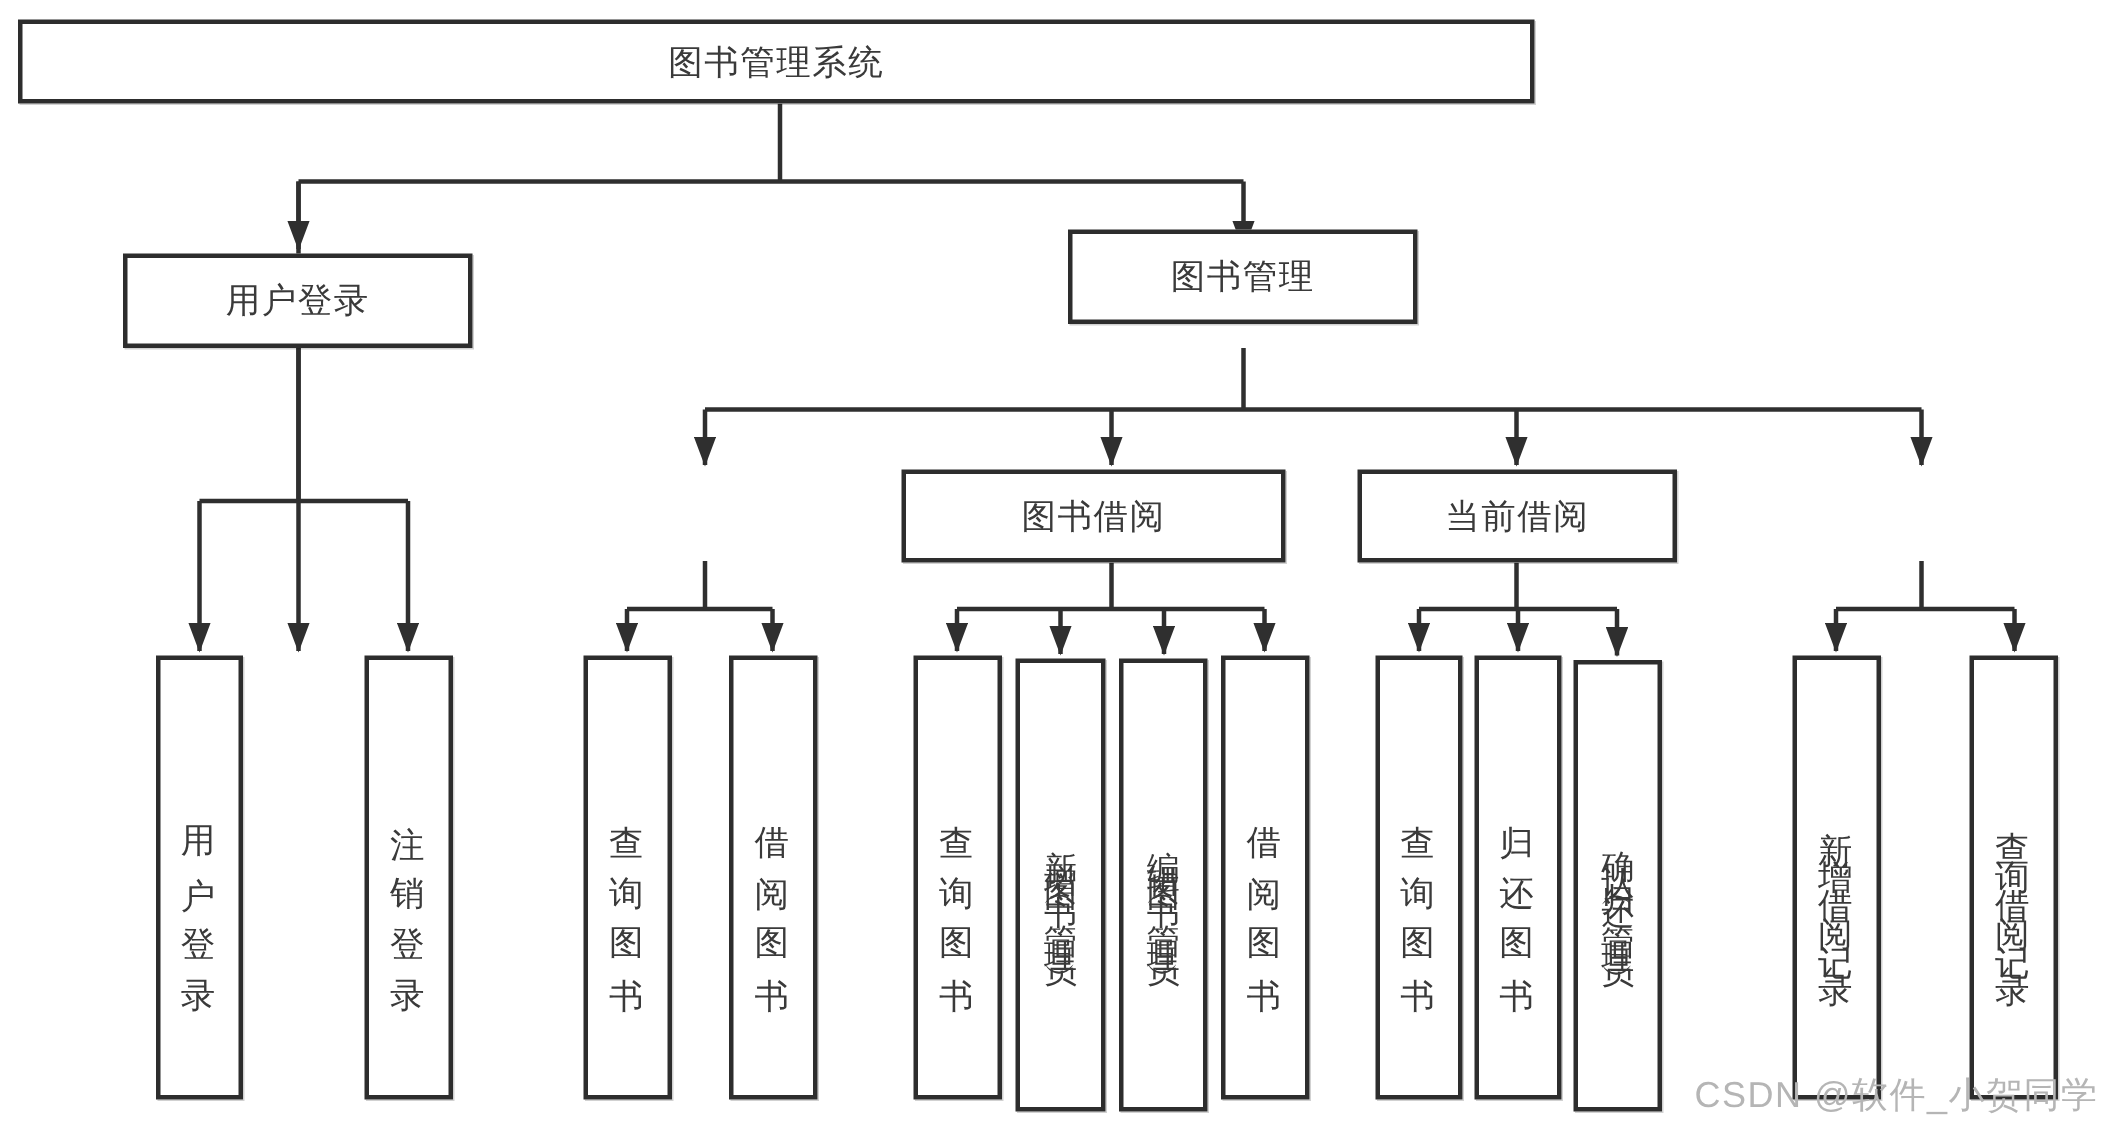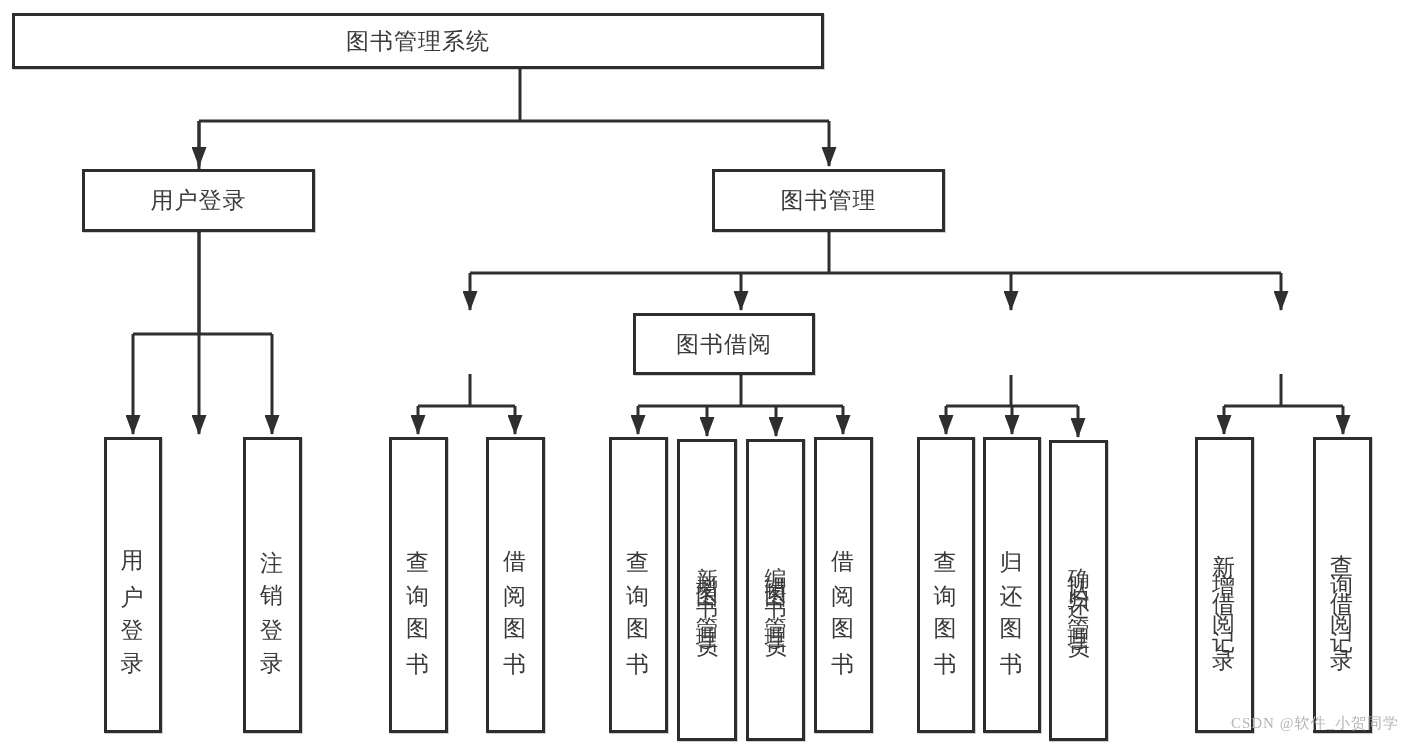--- a/index.html
+++ b/index.html
@@ -46,25 +46,24 @@
     color: #3a3a3a;
     white-space: nowrap;
   }
   .v4 span { letter-spacing: 34px; margin-top: 30px; }
   .v6 span { letter-spacing: 19px; margin-top: 16px; }
   .v9 span { font-size: 22px; letter-spacing: 10px; margin-top: 8px; }
   .watermark {
     position: absolute;
     right: 6px;
     top: 714px;
-    font-size: 15px;
+    font-size: 24px;
     color: #b5b5b5;
     letter-spacing: 1px;
     z-index: 10;
-    font-family: Liberation Serif, serif;
   }
 </style>
 </head>
 <body>
 
 <div class="stage">
 
   <svg class="wires" width="1405" height="747" viewBox="0 0 1405 747" stroke="#2f2f2f" stroke-width="3" fill="none">
     <defs>
       <marker id="ah" markerUnits="userSpaceOnUse" markerWidth="20" markerHeight="15" viewBox="0 0 20 15" refX="19" refY="7.5" orient="auto">
@@ -107,26 +106,27 @@
     <path d="M946,406 V434" marker-end="url(#ah)"></path>
     <path d="M1012,406 V434" marker-end="url(#ah)"></path>
     <path d="M1078,406 V437" marker-end="url(#ah)"></path>
 
     <path d="M1281,374 V406"></path>
     <path d="M1224,406 H1343"></path>
     <path d="M1224,406 V434" marker-end="url(#ah)"></path>
     <path d="M1343,406 V434" marker-end="url(#ah)"></path>
   </svg>
 
-  <div class="hbox" style="left:12px;top:13px;width:812px;height:56px;">图书管理系统</div>
+  <div class="hbox" style="left:12px;top:13px;width:1011px;height:56px;">图书管理系统</div>
 
   <div class="hbox" style="left:82px;top:169px;width:233px;height:63px;">用户登录</div>
-  <div class="hbox" style="left:712px;top:169px;width:233px;height:63px;">图书管理</div>
+  <div class="hbox" style="left:712px;top:153px;width:233px;height:63px;">图书管理</div>
 
-  <div class="hbox" style="left:633px;top:313px;width:182px;height:62px;">图书借阅</div>
+  <div class="hbox" style="left:601px;top:313px;width:256px;height:62px;">图书借阅</div>
+  <div class="hbox" style="left:905px;top:313px;width:213px;height:62px;">当前借阅</div>
 
   <div class="vbox v4" style="left:104px;top:437px;width:58px;height:296px;">
     <span>用户登录</span>
   </div>
   <div class="vbox v4" style="left:243px;top:437px;width:59px;height:296px;">
     <span>注销登录</span>
   </div>
 
   <div class="vbox v4" style="left:389px;top:437px;width:59px;height:296px;">
     <span>查询图书</span>

